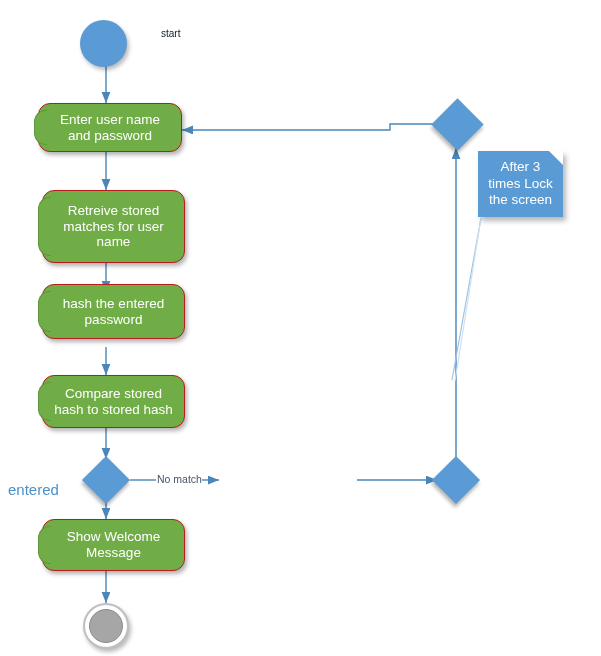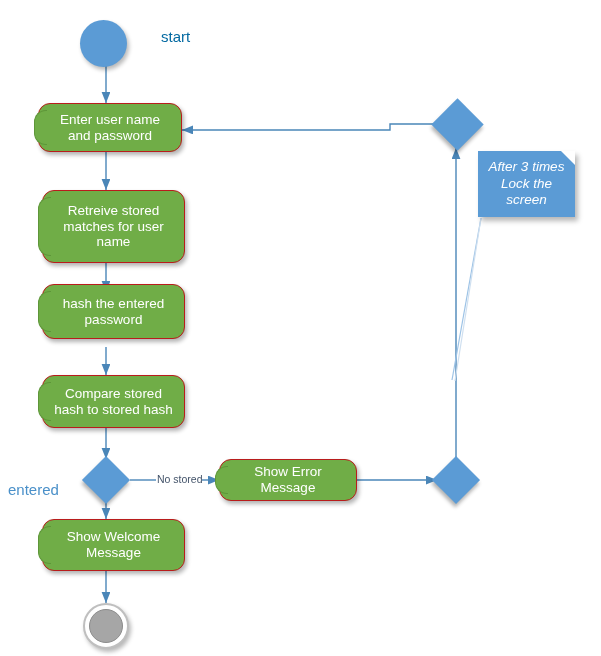--- a/index.html
+++ b/index.html
@@ -118,21 +118,21 @@
     border-width: 0 14px 14px 0;
     border-color: transparent #ffffff transparent transparent;
   }
 
   
   .label {
     position: absolute;
     white-space: nowrap;
     z-index: 5;
   }
-  .label-start  { color: #0369a1; font-size: 15px; }
+  .label-start  { color: #0f172a; font-size: 10px; }
   .label-matches{ color: #4A90C9; font-size: 15px; }
   .label-nomatch{ color: #44546A; font-size: 10.5px; }
 </style>
 </head>
 <body>
 
 <div id="canvas">
 
   <svg id="edges" viewBox="0 0 601 656" width="601" height="656" xmlns="http://www.w3.org/2000/svg">
     <defs>
@@ -193,33 +193,30 @@
   </div>
 
   <div class="activity" style="left:42px; top:375px; width:143px; height:53px;">
     <span>Compare stored hash to stored hash</span>
   </div>
 
   <div class="diamond" style="left:89px; top:463px; width:34px; height:34px;"></div>
 
   <div class="label label-matches" style="left:8px; top:481px;">entered</div>
 
-  <div class="label label-nomatch" style="left:157px; top:473px;">No stored</div>
-
-  <div class="activity" style="left:219px; top:459px; width:138px; height:42px;">
-    <span>Show Error Message</span>
-  </div>
+  <div class="label label-nomatch" style="left:157px; top:473px;">No match</div>
+
 
   <div class="activity" style="left:42px; top:519px; width:143px; height:52px;">
     <span>Show Welcome Message</span>
   </div>
 
   <div class="end-node" style="left:83px; top:603px; width:46px; height:46px;"></div>
 
   <div class="diamond" style="left:439px; top:463px; width:34px; height:34px;"></div>
 
   <div class="diamond" style="left:439px; top:106px; width:37px; height:37px;"></div>
 
-  <div class="note" style="left:478px; top:151px; width:97px; height:66px;font-style:italic;">
+  <div class="note" style="left:478px; top:151px; width:85px; height:66px;">
     <span>After 3 times Lock the screen</span>
   </div>
 
 </div>
 
 </body></html>

